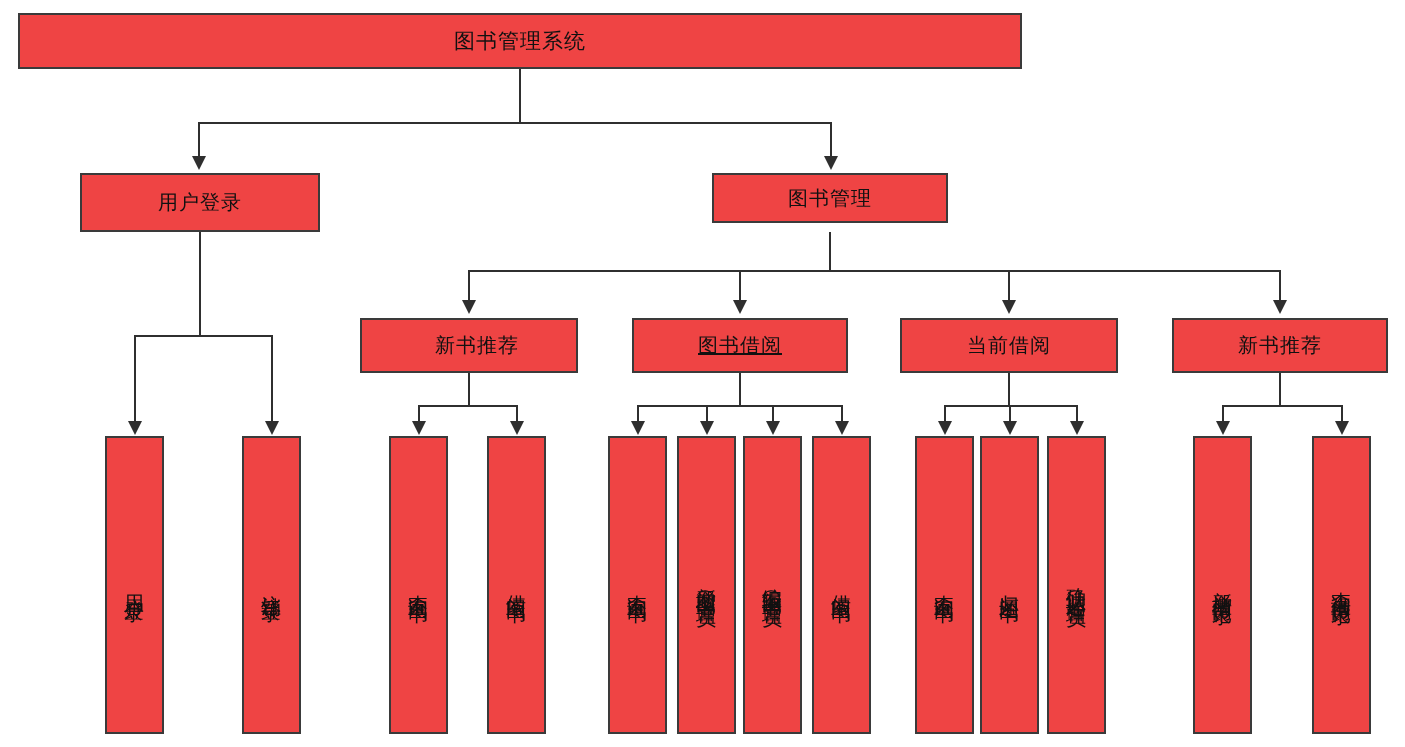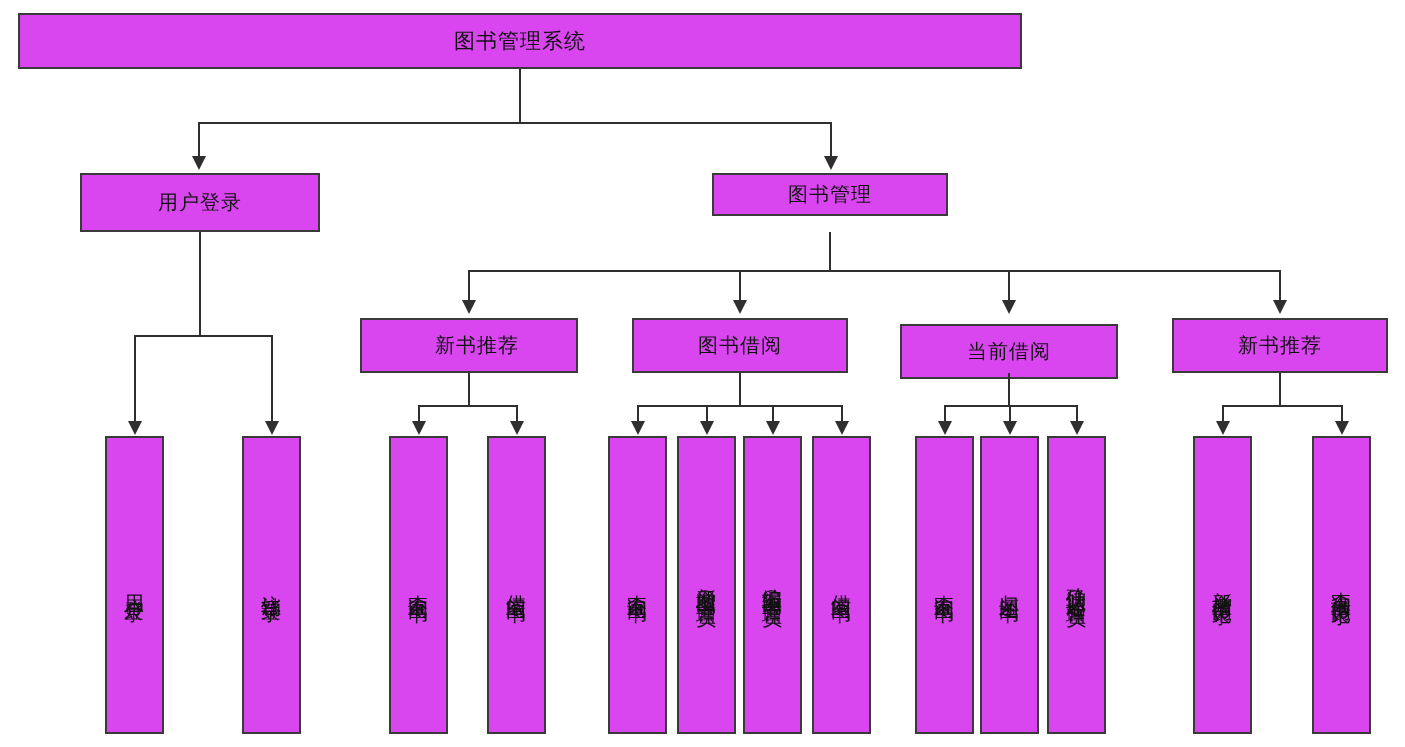--- a/index.html
+++ b/index.html
@@ -15,21 +15,21 @@
     position: relative;
     width: 1405px;
     height: 747px;
     background: #ffffff;
     overflow: hidden;
   }
   
   .node {
     position: absolute;
     box-sizing: border-box;
-    background: #d946ef;
+    background: #ef4444;
     border: 2px solid #3a3a3a;
     display: flex;
     align-items: center;
     justify-content: center;
     text-align: center;
     color: #111111;
   }
   .node.root {
     font-size: 21px;
     letter-spacing: 1px;
@@ -98,21 +98,21 @@
   <div class="ln v" style="left:198px; top:122px; height:36px;"></div>
   <div class="arrow" style="left:192px; top:156px;"></div>
 
   <div class="ln v" style="left:830px; top:122px; height:36px;"></div>
   <div class="arrow" style="left:824px; top:156px;"></div>
 
   <div class="node lvl2" style="left:80px; top:173px; width:240px; height:59px;">
     <span>用户登录</span>
   </div>
 
-  <div class="node lvl2" style="left:712px; top:173px; width:236px; height:43px;">
+  <div class="node lvl2" style="left:712px; top:173px; width:236px; height:50px;">
     <span>图书管理</span>
   </div>
 
   <div class="ln v" style="left:199px; top:232px; height:104px;"></div>
   <div class="ln h" style="left:134px; top:335px; width:139px;"></div>
   <div class="ln v" style="left:134px; top:335px; height:88px;"></div>
   <div class="arrow" style="left:128px; top:421px;"></div>
   <div class="ln v" style="left:271px; top:335px; height:88px;"></div>
   <div class="arrow" style="left:265px; top:421px;"></div>
 
@@ -123,24 +123,24 @@
   <div class="ln v" style="left:739px; top:270px; height:32px;"></div>
   <div class="arrow" style="left:733px; top:300px;"></div>
   <div class="ln v" style="left:1008px; top:270px; height:32px;"></div>
   <div class="arrow" style="left:1002px; top:300px;"></div>
   <div class="ln v" style="left:1279px; top:270px; height:32px;"></div>
   <div class="arrow" style="left:1273px; top:300px;"></div>
 
   <div class="node lvl3" style="left:360px; top:318px; width:218px; height:55px;padding-left:16px;">
     <span>新书推荐</span>
   </div>
-  <div class="node lvl3" style="left:632px; top:318px; width:216px; height:55px;">
+  <div class="node lvl3" style="left:632px; top:318px; width:216px; height:55px;text-decoration:underline;">
     <span>图书借阅</span>
   </div>
-  <div class="node lvl3" style="left:900px; top:318px; width:218px; height:55px;margin-top:6px;">
+  <div class="node lvl3" style="left:900px; top:318px; width:218px; height:55px;">
     <span>当前借阅</span>
   </div>
   <div class="node lvl3" style="left:1172px; top:318px; width:216px; height:55px;">
     <span>新书推荐</span>
   </div>
 
   <div class="ln v" style="left:468px; top:373px; height:33px;"></div>
   <div class="ln h" style="left:418px; top:405px; width:100px;"></div>
   <div class="ln v" style="left:418px; top:405px; height:18px;"></div>
   <div class="arrow" style="left:412px; top:421px;"></div>

